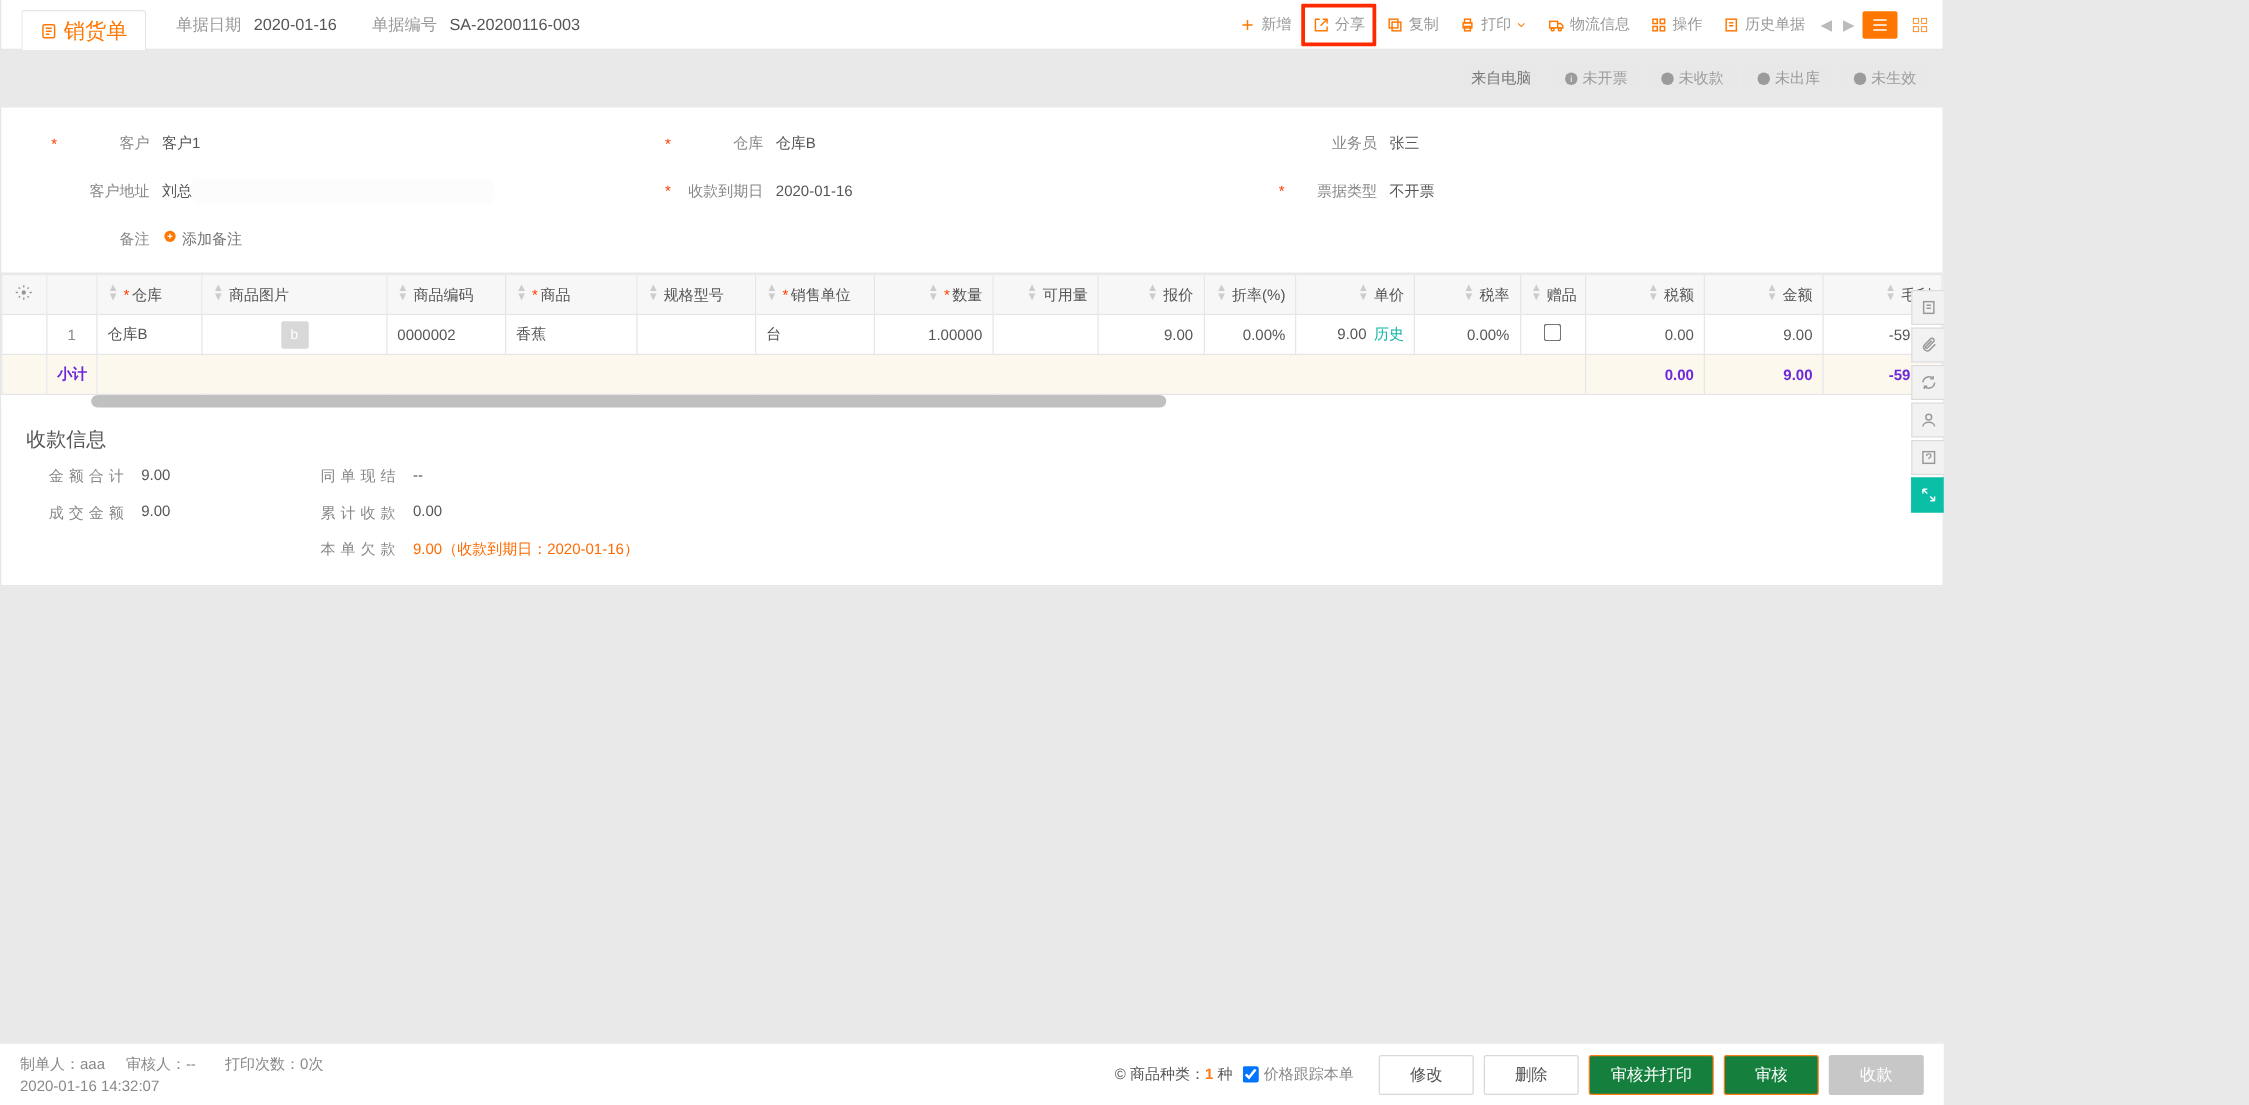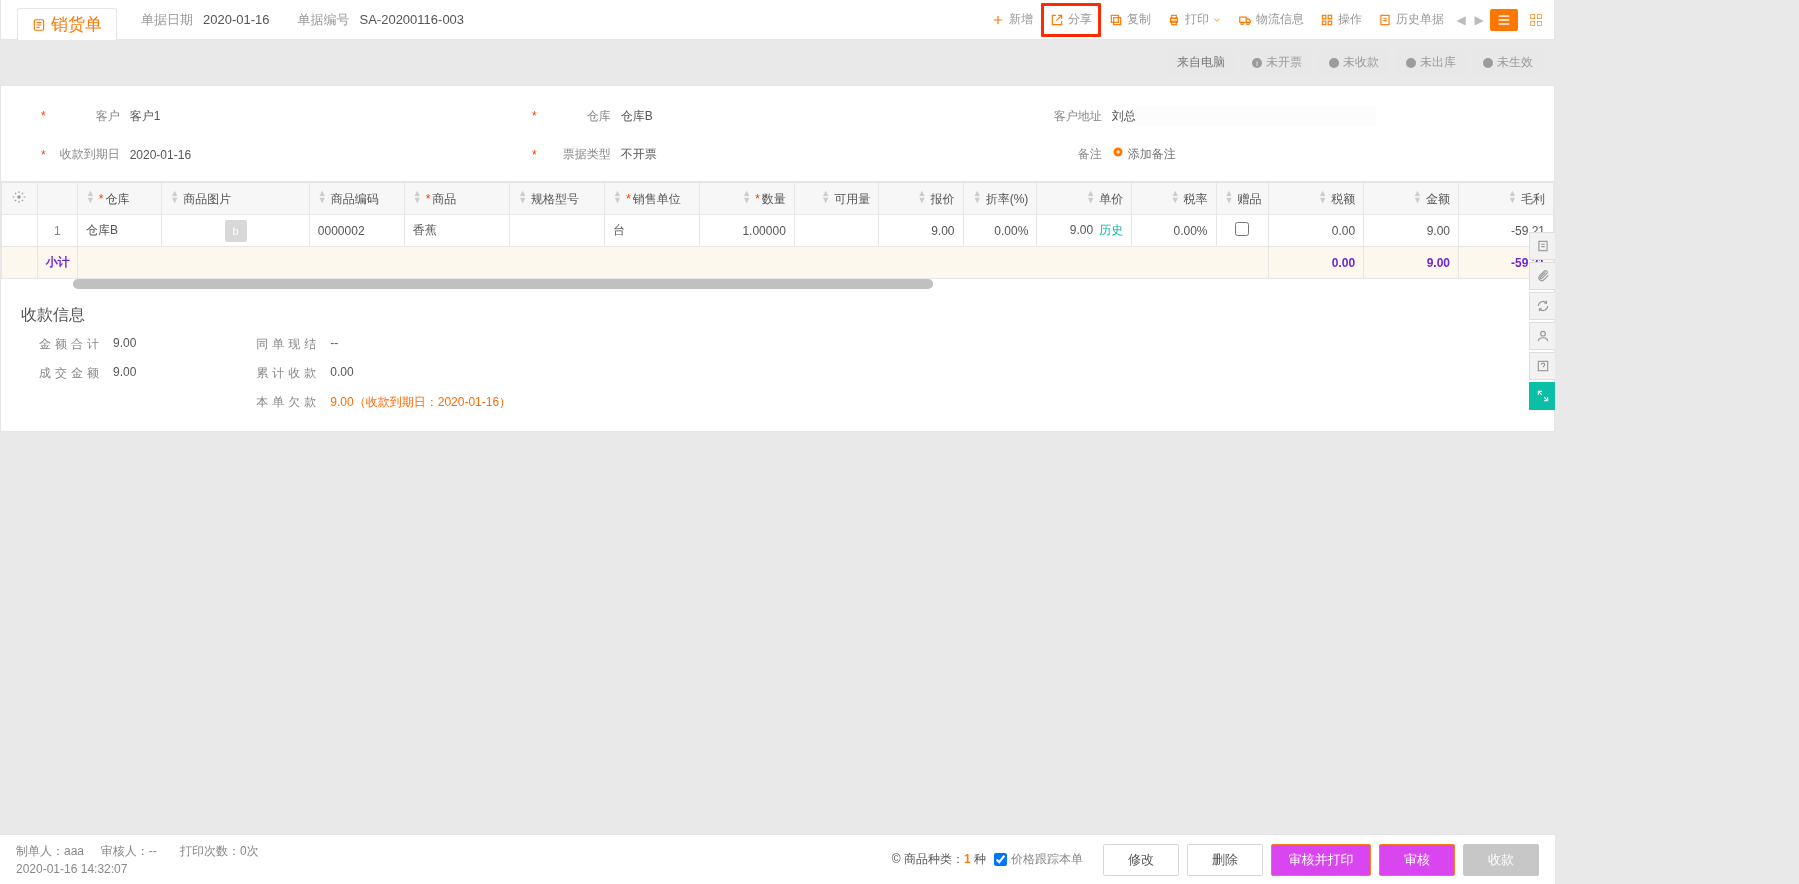--- a/index.html
+++ b/index.html
@@ -82,21 +82,21 @@
   .sb-btn.primary svg { stroke: #fff; }
 
   
   .footer { position: absolute; left: 0; right: 0; bottom: 0; height: 50px; background: #fff; border-top: 1px solid #e6e6e6; display: flex; align-items: center; padding: 0 16px; }
   .fmeta { color: #888; line-height: 1.5; }
   .fcenter { margin-left: auto; display: flex; align-items: flex-start; gap: 8px; margin-right: 20px; }
   .fcenter .ccount .n { color: #ff7a18; font-weight: 600; }
   .fcenter label { display: flex; align-items: center; gap: 4px; color: #888; }
   .fbtns { display: flex; gap: 8px; }
   .btn { min-width: 76px; height: 32px; border: 1px solid #d8d8d8; background: #fff; border-radius: 2px; cursor: pointer; font-size: 13px; color: #555; }
-  .btn.primary { background: #d946ef; border-color: #ff7a18; color: #fff; }
+  .btn.primary { background: #15803d; border-color: #ff7a18; color: #fff; }
   .btn.disabled { background: #c7c7c7; border-color: #c7c7c7; color: #fff; cursor: not-allowed; }
   .btn.wide { min-width: 100px; }
 </style>
 </head>
 <body>
 <div class="page">
 
 <div class="topbar">
   <div class="tab-wrap">
     <div class="tab">
@@ -223,20 +223,25 @@
   <div class="form-grid">
     <div class="field required">
       <span class="req">*</span>
           <span class="flabel">客户</span>
       <span class="fval">客户1</span>
     </div>
     <div class="field required">
       <span class="req">*</span>
           <span class="flabel">仓库</span>
       <span class="fval">仓库B</span>
+    </div>
+    <div class="field">
+      <span class="req">*</span>
+          <span class="flabel">业务员</span>
+      <span class="fval">张三</span>
     </div>
 
     <div class="field">
       <span class="req">*</span>
           <span class="flabel">客户地址</span>
       <span class="fval">刘总</span>
       <span class="addr-blur"></span>
     </div>
     <div class="field required">
       <span class="req">*</span>

